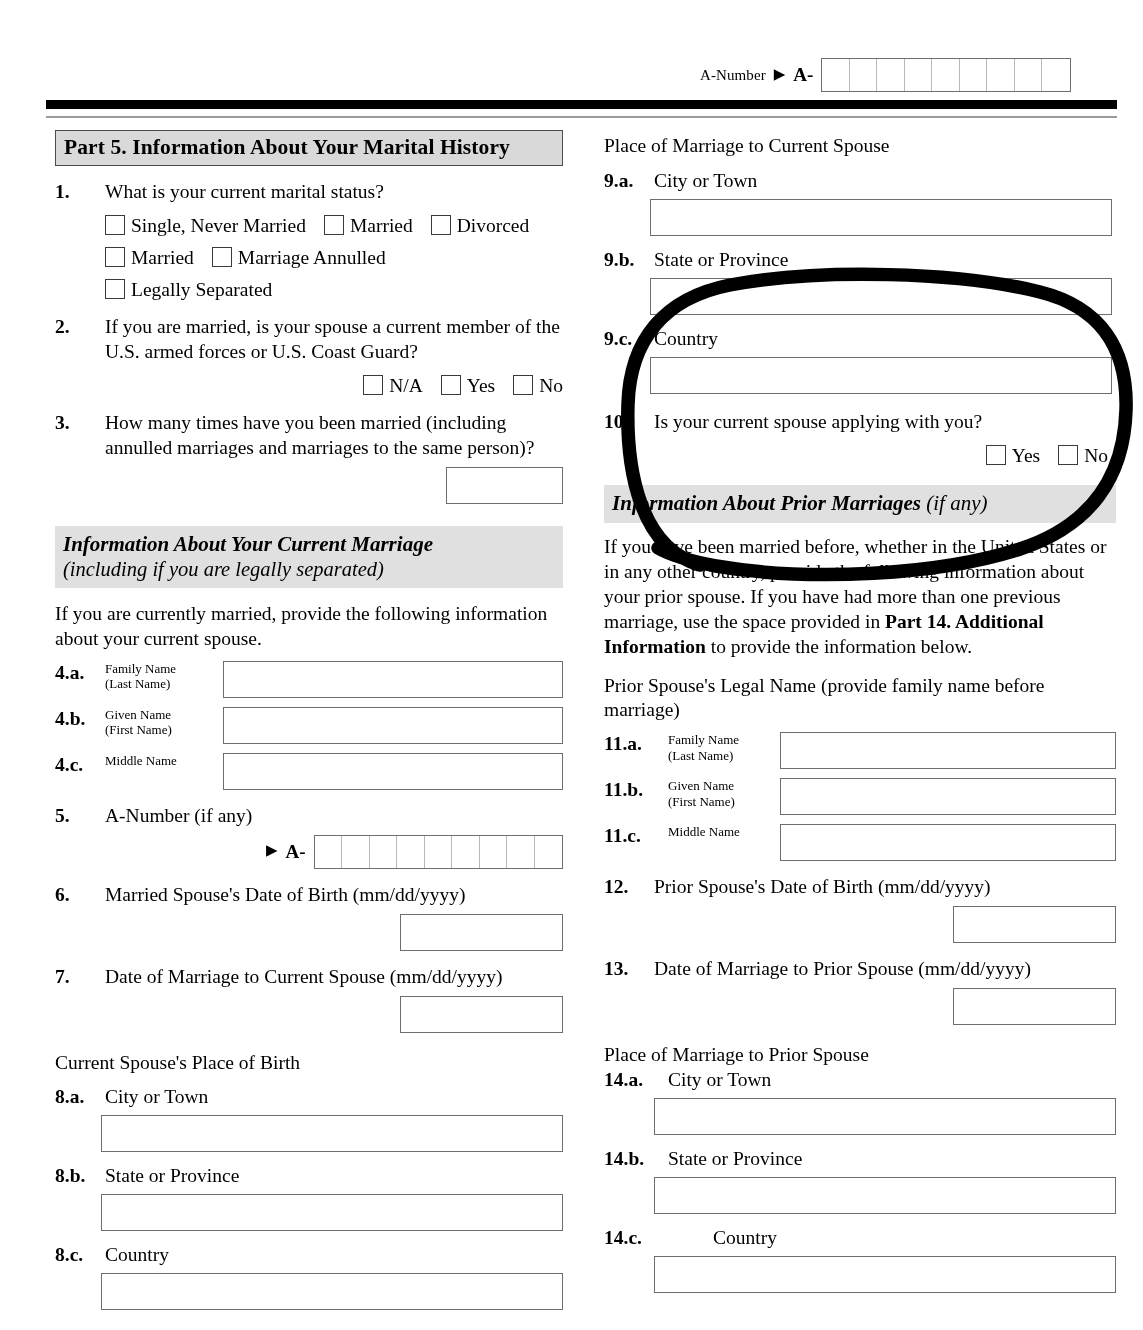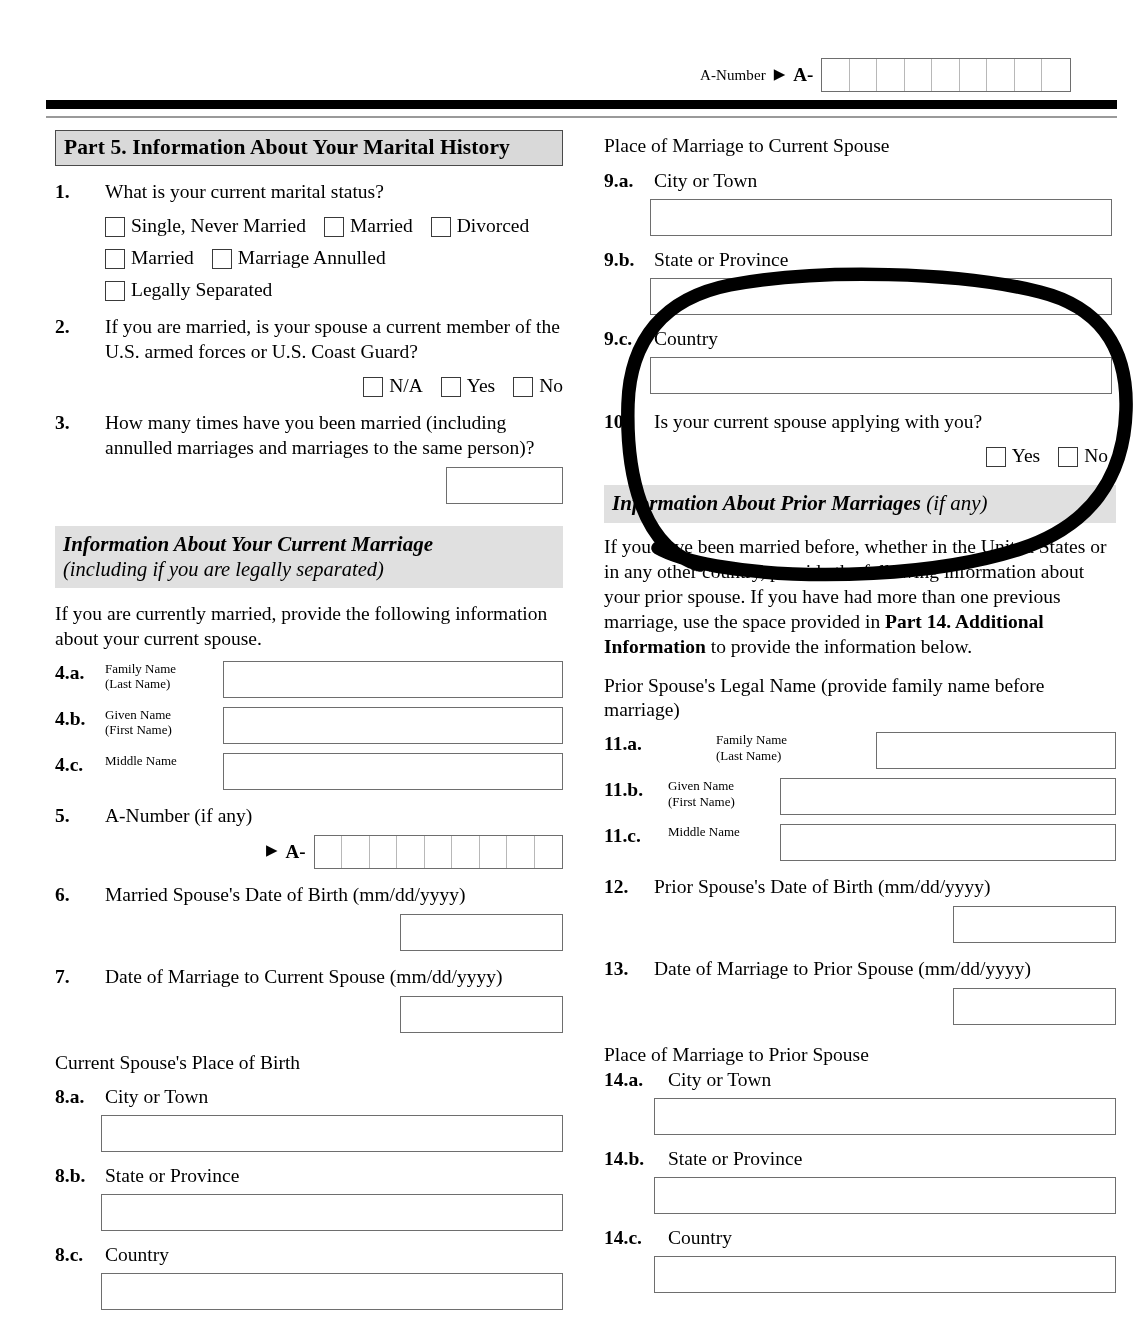--- a/index.html
+++ b/index.html
@@ -138,21 +138,21 @@
     width: 20px;
     height: 20px;
     border: 1.6px solid #3a3a3a;
     background: #fff;
     box-sizing: border-box;
     vertical-align: -3px;
     margin-right: 6px;
   }
   .cb-item {
     display: inline-flex;
-    align-items: flex-end;
+    align-items: flex-start;
     font-size: 19.5px;
     white-space: nowrap;
     margin-right: 18px;
   }
   .cb-item:last-child { margin-right: 0; }
   .cb-row {
     display: flex;
     flex-wrap: nowrap;
     align-items: center;
   }
@@ -409,21 +409,21 @@
 
   <div class="band" style="margin-top:18px; width:512px;">
     <span>Information About Prior Marriages</span>
     <span class="reg">(if any)</span>
   </div>
 
   <div class="ptext" style="margin-top:12px;"><span>If you have been married before, whether in the United States or in any other country, provide the following information about your prior spouse.  If you have had more than one previous marriage, use the space provided in </span><b>Part 14. Additional Information</b><span> to provide the information below.</span></div>
 
   <div class="ptext" style="margin-top:14px;">Prior Spouse's Legal Name (provide family name before marriage)</div>
 
-  <div class="row" style="margin-top:9px;gap:48px;">
+  <div class="row" style="margin-top:9px;">
     <div class="num num-w64">11.a.</div>
     <div class="label-name label-name-r">
       <span>Family Name</span><br>
       <span>(Last Name)</span>
     </div>
     <div class="fbox fbox-name"></div>
   </div>
 
   <div class="row" style="margin-top:9px;">
     <div class="num num-w64">11.b.</div>
@@ -465,21 +465,21 @@
     <div class="qtext">City or Town</div>
   </div>
   <div class="fbox fbox-full" style="margin-left:50px; margin-top:5px;"></div>
 
   <div class="row" style="margin-top:12px;">
     <div class="num num-w64">14.b.</div>
     <div class="qtext">State or Province</div>
   </div>
   <div class="fbox fbox-full" style="margin-left:50px; margin-top:5px;"></div>
 
-  <div class="row" style="margin-top:12px;">
+  <div class="row" style="margin-top:12px;gap:45px;">
     <div class="num num-w64">14.c.</div>
     <div class="qtext">Country</div>
   </div>
   <div class="fbox fbox-full" style="margin-left:50px; margin-top:5px;"></div>
 
 </div>
 
 <svg class="annot" viewBox="0 0 1143 1330">
   <path d="M 700 565
            C 640 548, 626 470, 628 404

